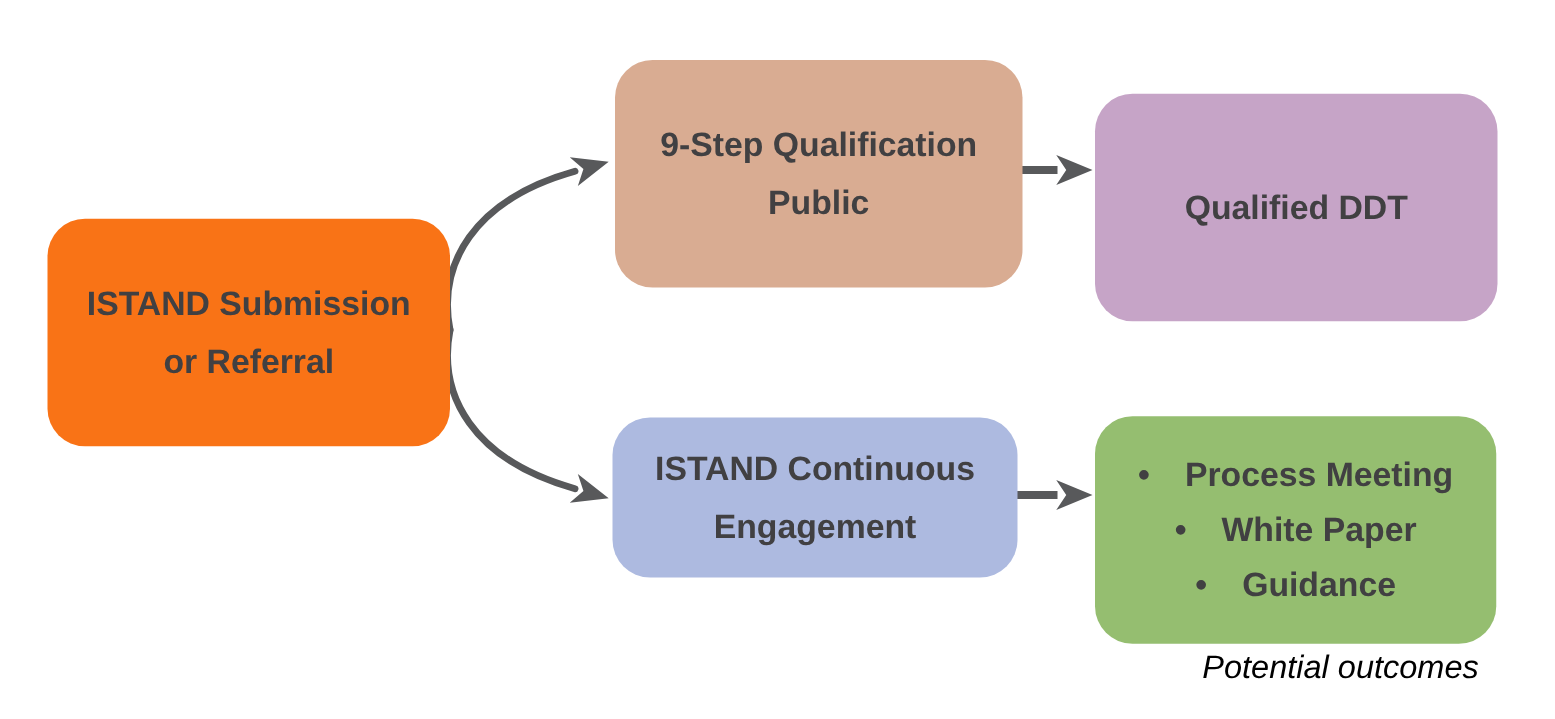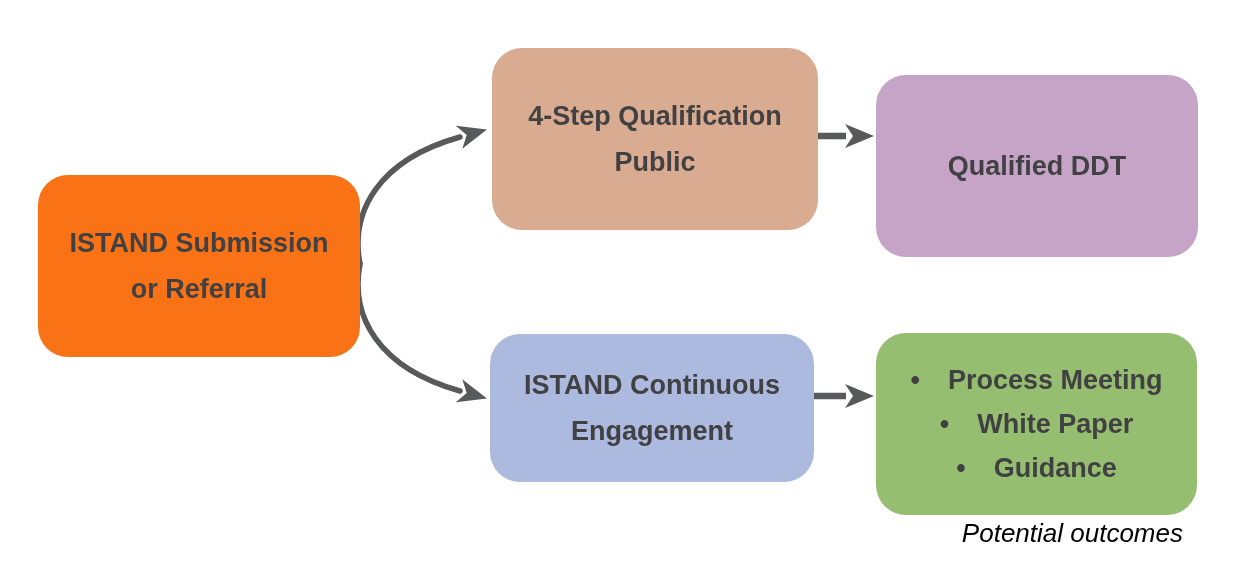--- a/index.html
+++ b/index.html
@@ -32,21 +32,21 @@
     justify-content: center;
     text-align: center;
     color: #414042;
     font-weight: bold;
     font-size: 27px;
     line-height: 46px;
   }
   .node-submission   { left: 38px;  top: 175px; width: 322px; height: 182px; }
   .node-qualification{ left: 492px; top: 48px;  width: 326px; height: 182px; }
   .node-qualified    { left: 876px; top: 50px;  width: 322px; height: 182px; margin-top: 25px; }
-  .node-engagement   { left: 490px; top: 334px; width: 324px; height: 148px; }
+  .node-engagement   { left: 490px; top: 334px; width: 324px; height: 128px; }
   .node-outcomes     { left: 876px; top: 333px; width: 321px; height: 182px; line-height: 44px; }
   .bullet-line {
     display: flex;
     align-items: center;
     justify-content: center;
     gap: 28px;
   }
   .bullet-dot {
     font-size: 27px;
     line-height: 44px;
@@ -78,21 +78,21 @@
     <path d="M812,136 L846,136" fill="none" stroke-width="6.5" marker-end="url(#ah)" stroke="#58595B"></path>
     <path d="M812,396 L846,396" fill="none" stroke-width="6.5" marker-end="url(#ah)" stroke="#58595B"></path>
   </svg>
 
   <div class="node node-submission" style="background-color: #f97316;">
     <span>ISTAND Submission</span>
     <span>or Referral</span>
   </div>
 
   <div class="node node-qualification" style="background-color: rgb(217, 172, 146);">
-    <span>4-Step Qualification</span>
+    <span>9-Step Qualification</span>
     <span>Public</span>
   </div>
 
   <div class="node node-qualified" style="background-color: rgb(198, 164, 199);">
     <span>Qualified DDT</span>
   </div>
 
   <div class="node node-engagement" style="background-color: rgb(173, 186, 224);">
     <span>ISTAND Continuous</span>
     <span>Engagement</span>

